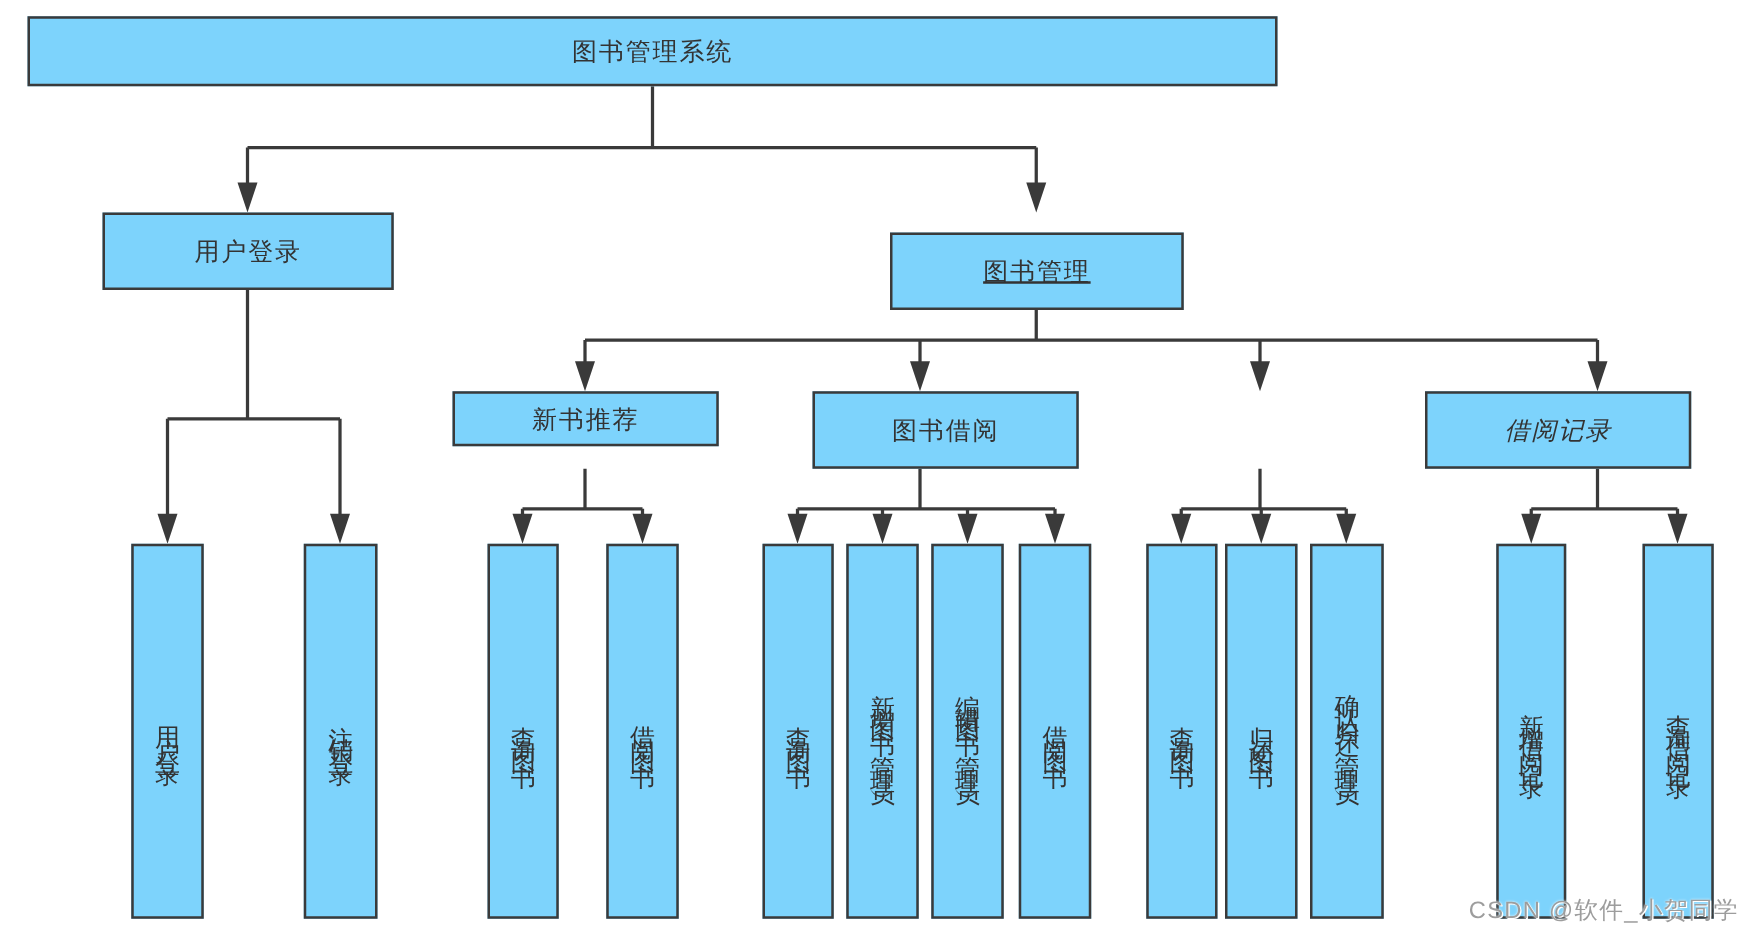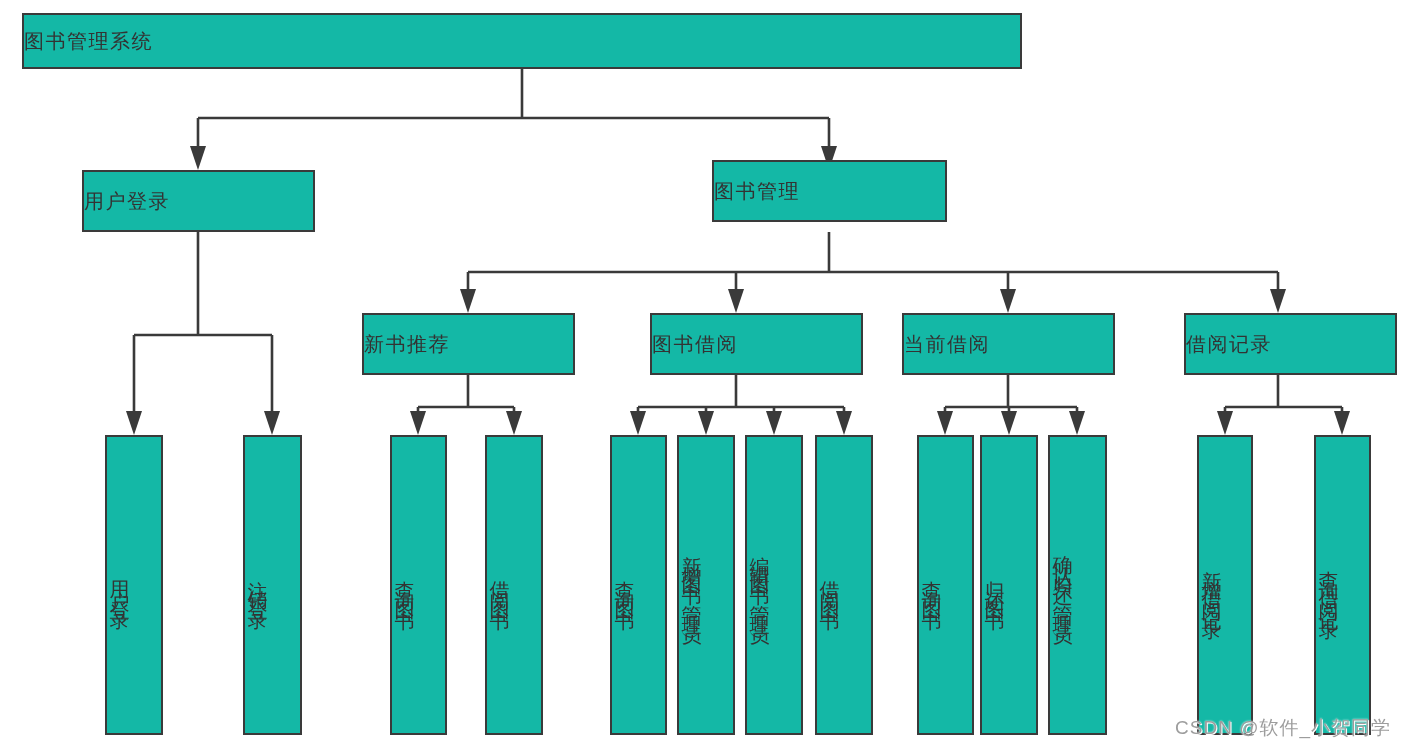--- a/index.html
+++ b/index.html
@@ -15,23 +15,23 @@
     font-family:"Liberation Sans","DejaVu Sans",sans-serif;
     overflow:hidden;
   }
   .stage{position:relative;width:1405px;height:747px;}
   .edges{position:absolute;left:0;top:0;z-index:1;}
   .edges path{stroke:var(--line);stroke-width:2.6;fill:none;}
   .edges polygon{fill:var(--line);stroke:none;}
   .node{
     position:absolute;z-index:2;
     box-sizing:border-box;
-    background:#14b8a6;
+    background:#7dd3fc;
     border:2.6px solid var(--line);
-    display:flex;align-items:center;
+    display:flex;align-items:center;justify-content:center;
     color:var(--text);
   }
   .node.h .label{
     font-size:20px;letter-spacing:1.5px;white-space:nowrap;
   }
   .node.v .label{
     writing-mode:vertical-rl;
     text-orientation:mixed;
     font-size:20px;letter-spacing:10px;
     white-space:nowrap;
@@ -101,34 +101,31 @@
     </g>
   </svg>
 
   <div class="node h" style="left:22px;top:13px;width:1000px;height:56px;">
     <span class="label">图书管理系统</span>
   </div>
 
   <div class="node h" style="left:82px;top:170px;width:233px;height:62px;">
     <span class="label">用户登录</span>
   </div>
-  <div class="node h" style="left:712px;top:160px;width:235px;height:62px;">
+  <div class="node h" style="left:712px;top:186px;width:235px;height:62px;text-decoration:underline;">
     <span class="label">图书管理</span>
   </div>
 
-  <div class="node h" style="left:362px;top:313px;width:213px;height:62px;">
+  <div class="node h" style="left:362px;top:313px;width:213px;height:44px;">
     <span class="label">新书推荐</span>
   </div>
   <div class="node h" style="left:630px;top:313px;width:213px;height:62px;margin-left:20px;">
     <span class="label">图书借阅</span>
   </div>
-  <div class="node h" style="left:902px;top:313px;width:213px;height:62px;">
-    <span class="label">当前借阅</span>
-  </div>
-  <div class="node h" style="left:1184px;top:313px;width:213px;height:62px;">
+  <div class="node h" style="left:1140px;top:313px;width:213px;height:62px;font-style:italic;">
     <span class="label">借阅记录</span>
   </div>
 
   <div class="node v" style="left:105px;top:435px;width:58px;height:300px;">
     <span class="label">用户登录</span>
   </div>
   <div class="node v" style="left:243px;top:435px;width:59px;height:300px;">
     <span class="label">注销登录</span>
   </div>
 

